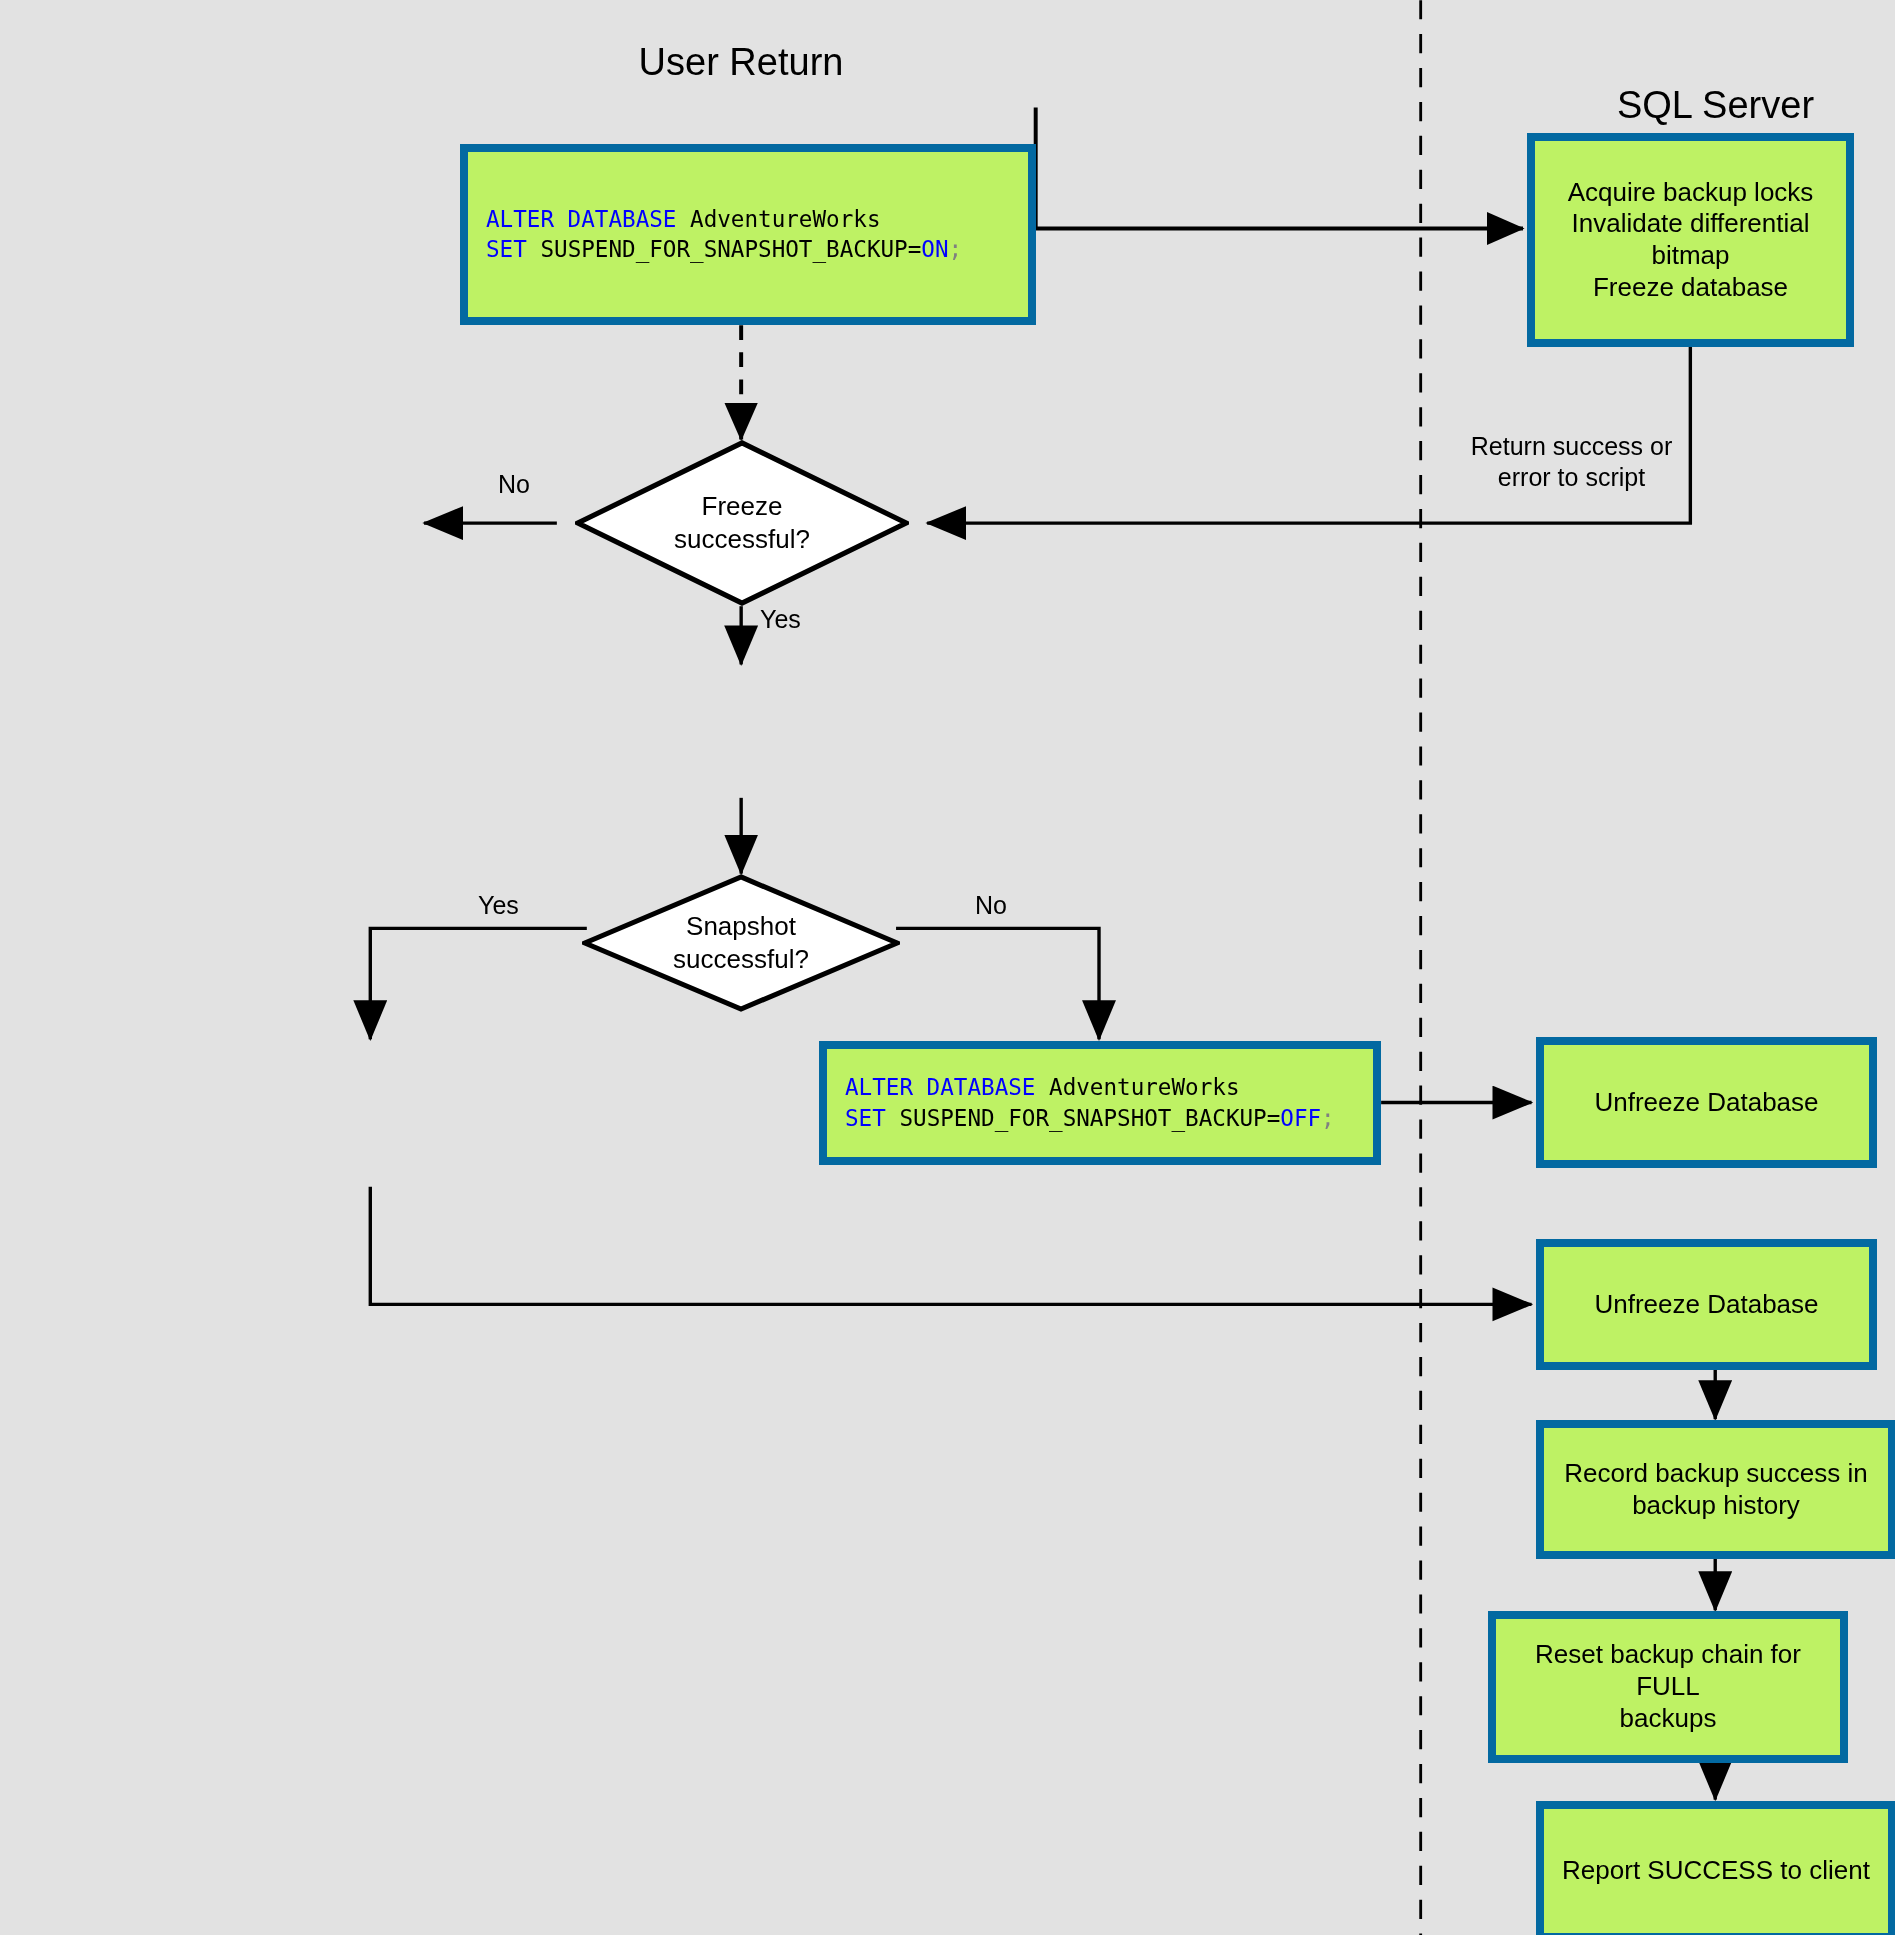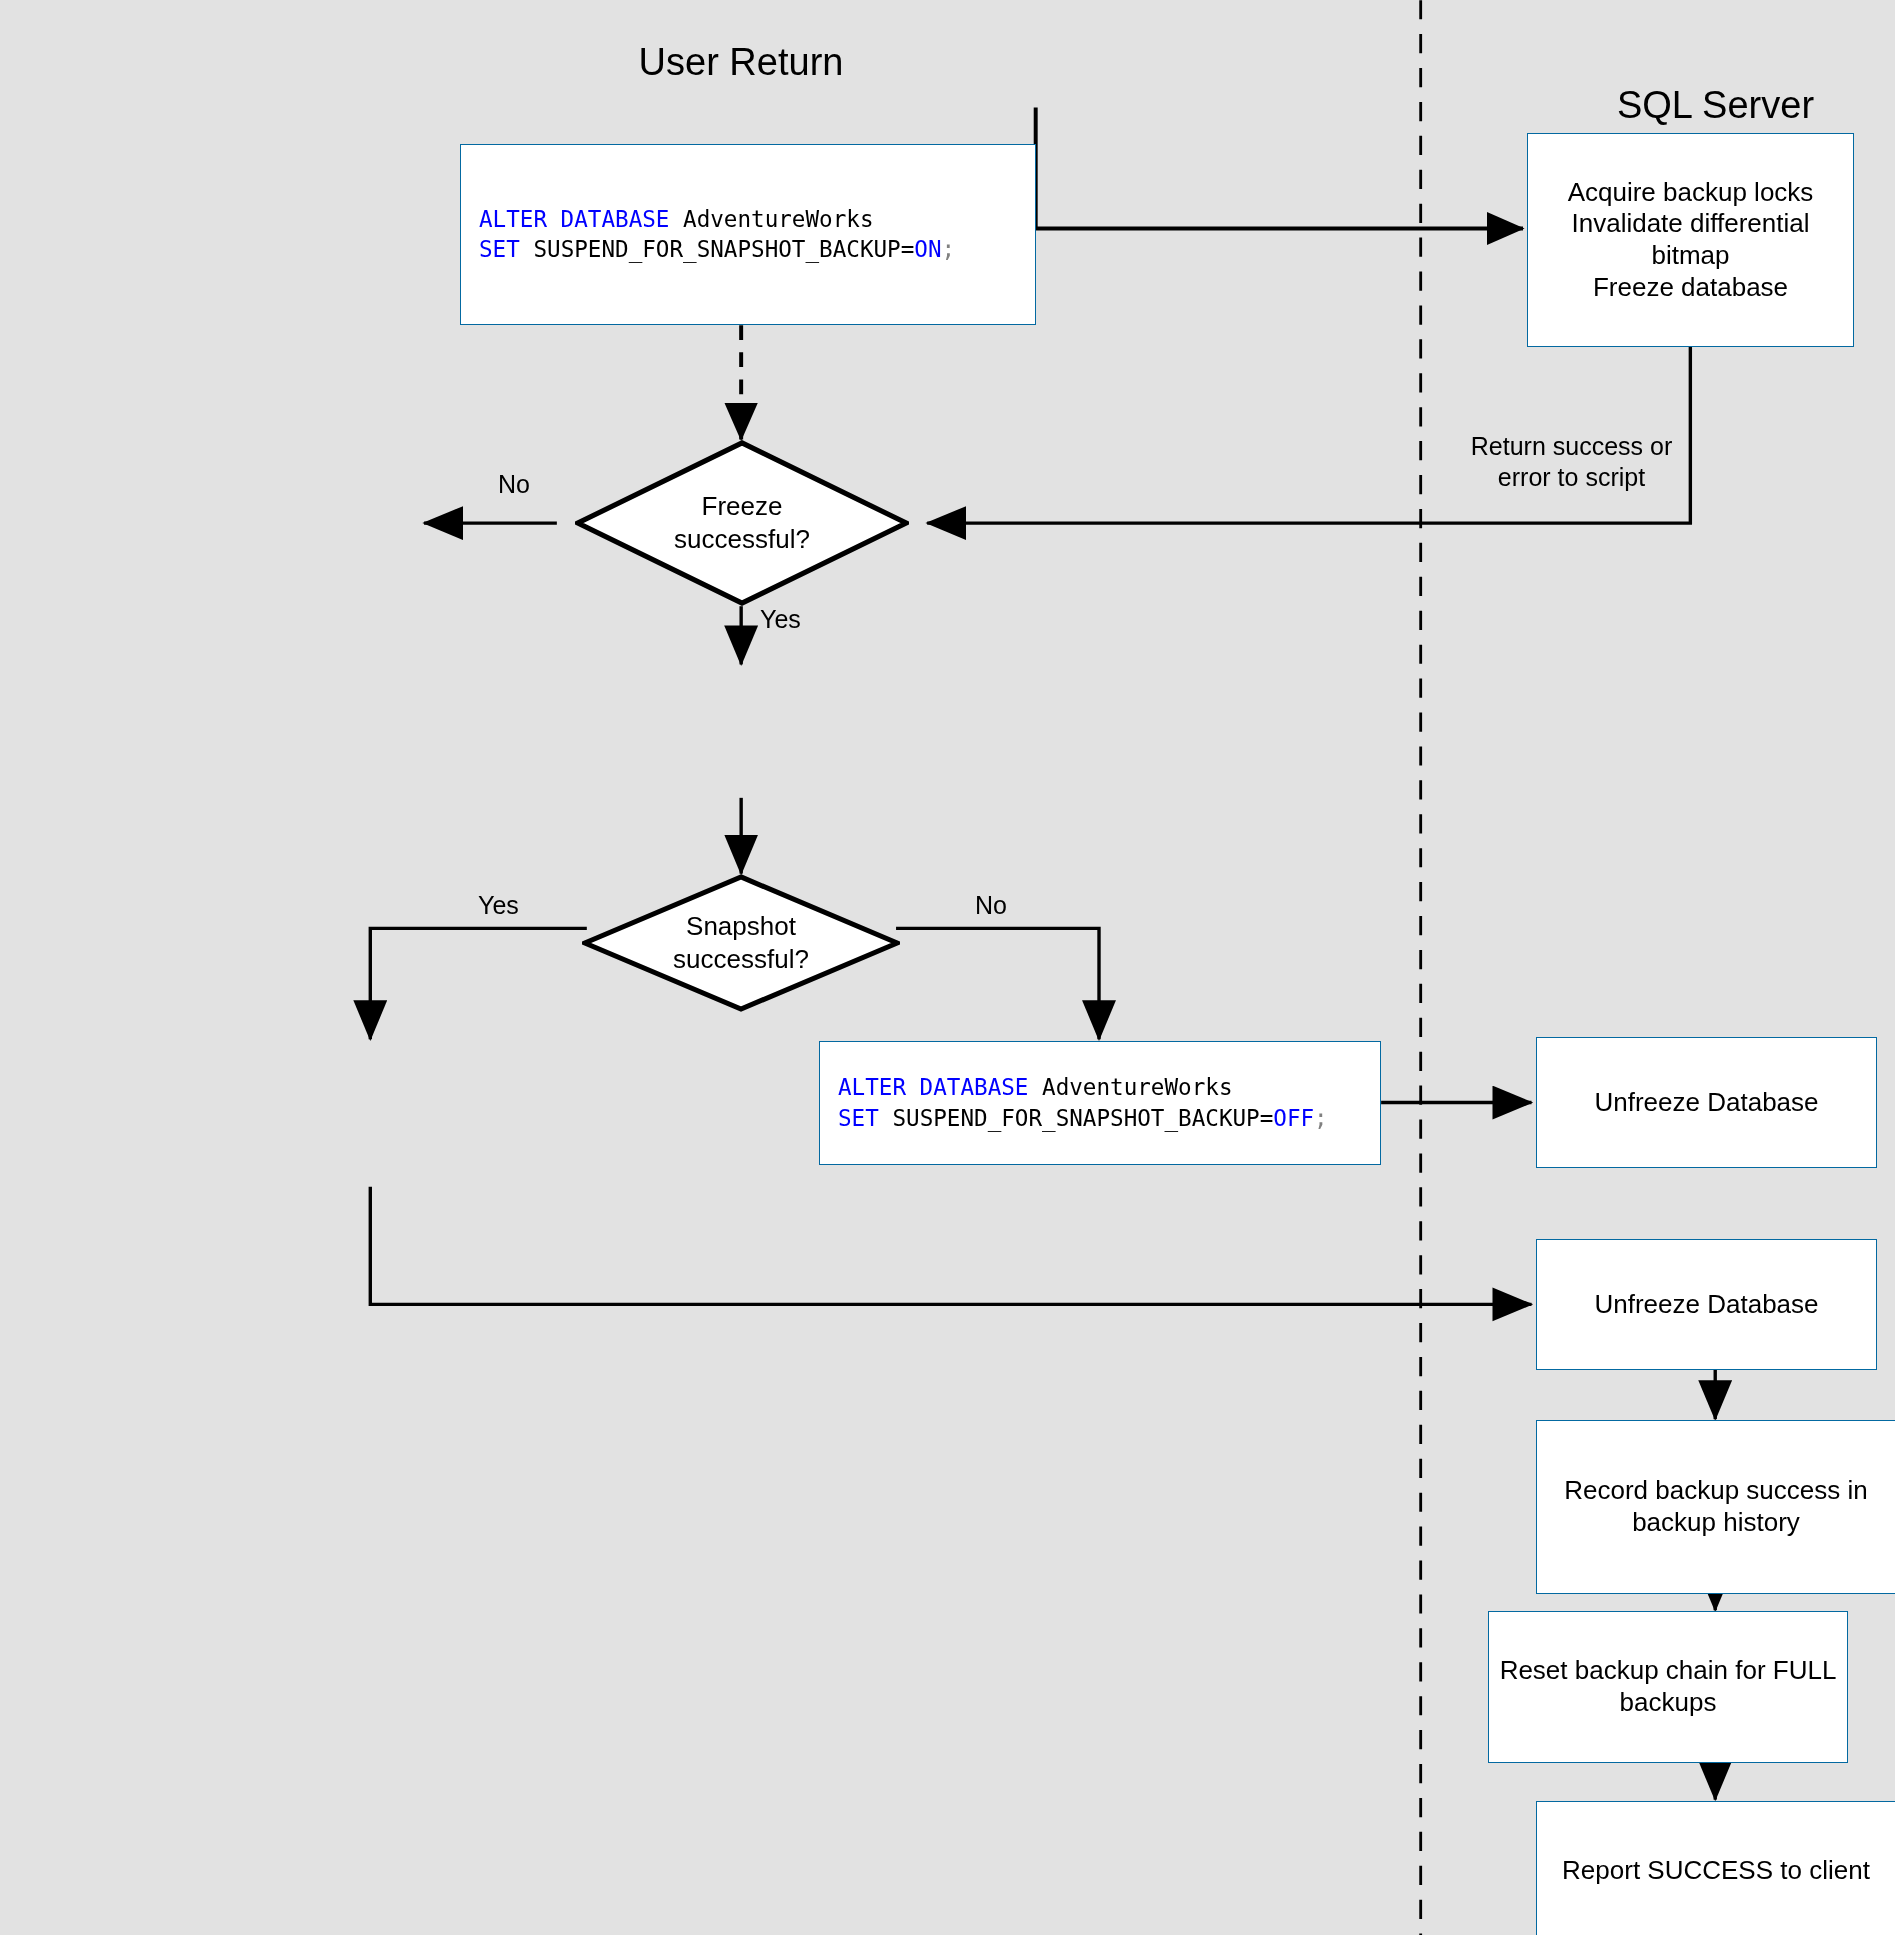--- a/index.html
+++ b/index.html
@@ -14,22 +14,22 @@
   .lane-title{
     position:absolute;
     font-size:38px;
     color:#000;
     text-align:center;
     white-space:nowrap;
     font-weight:400;
   }
   .node{
     position:absolute;
-    background:#ffffff;
-    border:1px solid #0369a1;
+    background:#bef264;
+    border:8px solid #0369a1;
     box-sizing:border-box;
     display:flex;
     align-items:center;
     justify-content:center;
     text-align:center;
     font-size:26px;
     line-height:1.22;
     color:#000;
     padding:0 8px;
   }
@@ -148,21 +148,21 @@
 
 
   <div class="node code" style="left:819px;top:1041px;width:562px;height:124px;">
     <div class="code-inner"><span class="kw">ALTER DATABASE </span><span class="id">AdventureWorks</span><br><span class="kw">SET </span><span class="id">SUSPEND_FOR_SNAPSHOT_BACKUP=</span><span class="kw">OFF</span><span class="pun">;</span></div>
   </div>
 
   <div class="node" style="left:1536px;top:1037px;width:341px;height:131px;">Unfreeze Database</div>
 
   <div class="node" style="left:1536px;top:1239px;width:341px;height:131px;">Unfreeze Database</div>
 
-  <div class="node" style="left:1536px;top:1420px;width:360px;height:174px;">Record backup success in<br>backup history</div>
+  <div class="node" style="left:1536px;top:1420px;width:360px;height:139px;">Record backup success in<br>backup history</div>
 
   <div class="node" style="left:1488px;top:1611px;width:360px;height:152px;">Reset backup chain for FULL<br>backups</div>
 
   <div class="node" style="left:1536px;top:1801px;width:360px;height:140px;">Report SUCCESS to client</div>
 
   <div class="edge-label" style="left:498px;top:470px;">No</div>
 
   <div class="edge-label" style="left:760px;top:605px;">Yes</div>
 
   <div class="edge-label" style="left:478px;top:891px;">Yes</div>

